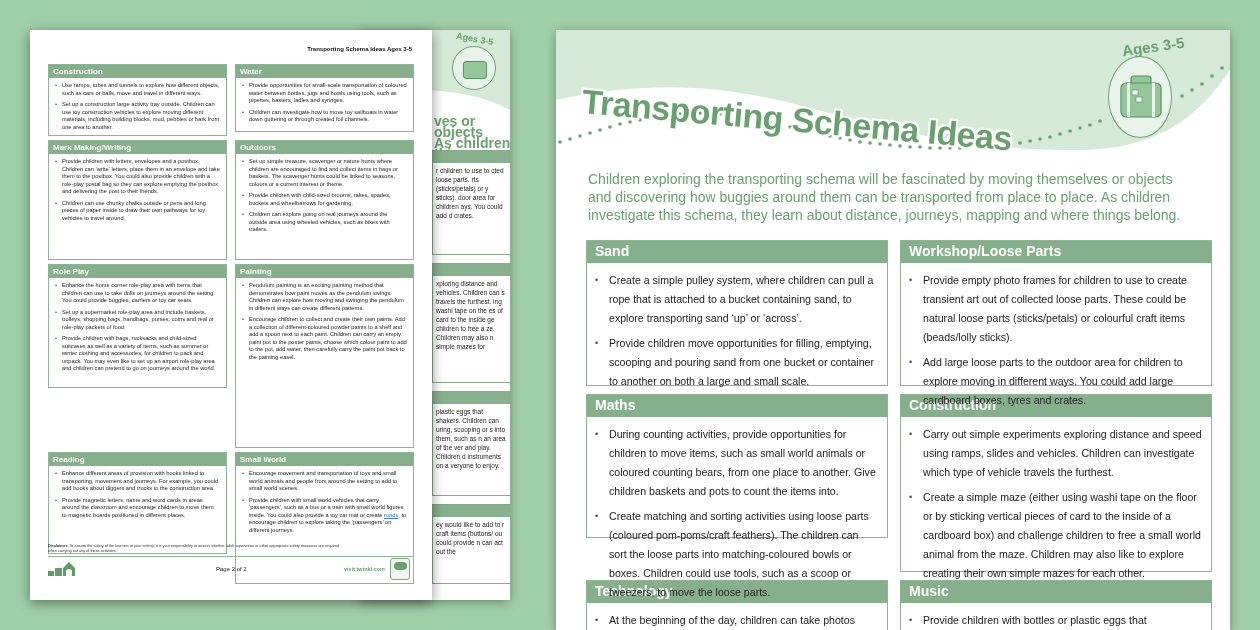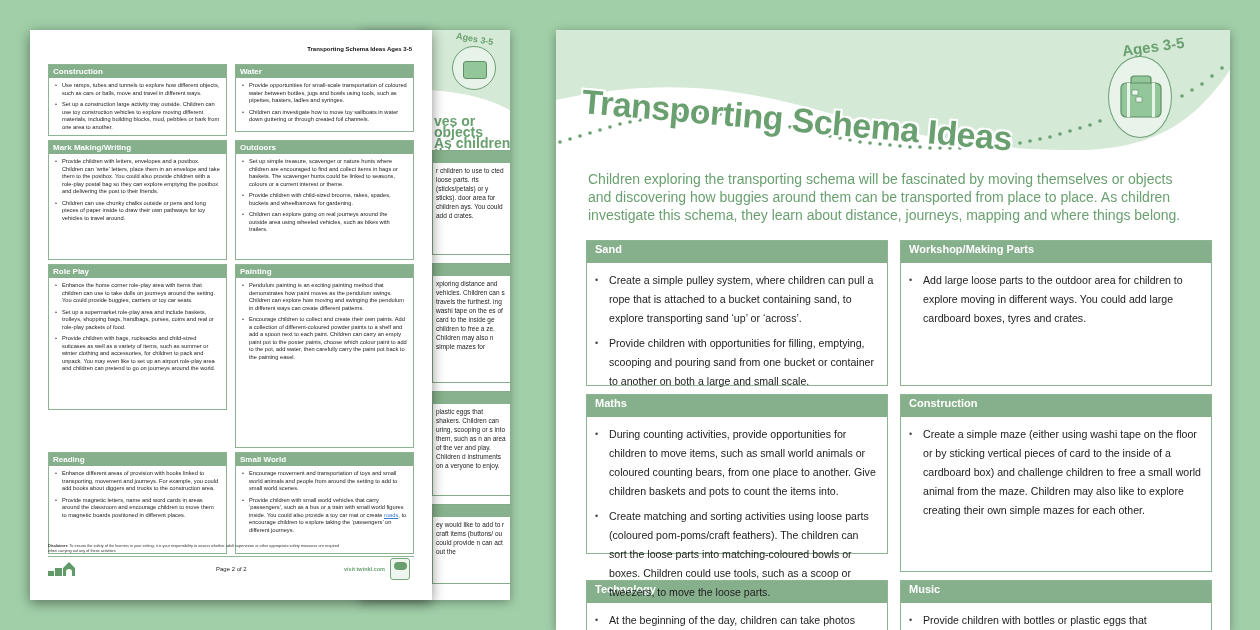--- a/index.html
+++ b/index.html
@@ -64,21 +64,21 @@
   }
   .rp-intro {
     position: absolute; left: 32px; top: 140px; width: 610px; font-size: 14px; line-height: 18px;
     color: #6aa070;
   }
   .rp-grid { position: absolute; left: 30px; top: 210px; width: 644px; }
   .rp-row { display: flex; gap: 12px; margin-bottom: 8px; }
   .rp-box { border: 1.5px solid #8db592; background: #fff; }
   .rp-box.left { width: 302px; }
   .rp-box.right { width: 312px; }
-  .rp-box-head { background: #86b08c; color: #fff; font-size: 11px; font-weight: bold; padding: 2px 8px; height: 22px; }
+  .rp-box-head { background: #86b08c; color: #fff; font-size: 14px; font-weight: bold; padding: 2px 8px; height: 22px; }
   .rp-box ul { list-style: none; padding: 8px 8px 4px 8px; }
   .rp-box li { font-size: 10.6px; line-height: 19px; color: #222; padding-left: 14px; position: relative; margin-bottom: 6px; }
   .rp-box li::before { content: "•"; position: absolute; left: 0; top: 0; color: #444; font-size: 9px; }
 </style>
 </head>
 <body>
 
 <div class="back-page">
   <div class="bp-header"></div>
   <div class="bp-header-curve"></div>
@@ -140,21 +140,21 @@
         <div class="lp-box-head">Outdoors</div>
         <ul>
           <li>Set up simple treasure, scavenger or nature hunts where children are encouraged to find and collect items in bags or baskets. The scavenger hunts could be linked to seasons, colours or a current interest or theme.</li>
           <li>Provide children with child-sized brooms, rakes, spades, buckets and wheelbarrows for gardening.</li>
           <li>Children can explore going on real journeys around the outside area using wheeled vehicles, such as bikes with trailers.</li>
         </ul>
       </div>
     </div>
 
     <div class="lp-row">
-      <div class="lp-box" style="height:146px">
+      <div class="lp-box" style="height:124px">
         <div class="lp-box-head">Role Play</div>
         <ul>
           <li>Enhance the home corner role-play area with items that children can use to take dolls on journeys around the setting. You could provide buggies, carriers or toy car seats.</li>
           <li>Set up a supermarket role-play area and include baskets, trolleys, shopping bags, handbags, purses, coins and real or role-play packets of food.</li>
           <li>Provide children with bags, rucksacks and child-sized suitcases as well as a variety of items, such as summer or winter clothing and accessories, for children to pack and unpack. You may even like to set up an airport role-play area and children can pretend to go on journeys around the world.</li>
         </ul>
       </div>
       <div class="lp-box" style="height:184px">
         <div class="lp-box-head">Painting</div>
         <ul>
@@ -165,21 +165,21 @@
     </div>
 
     <div class="lp-row">
       <div class="lp-box" style="height:102px">
         <div class="lp-box-head">Reading</div>
         <ul>
           <li>Enhance different areas of provision with books linked to transporting, movement and journeys. For example, you could add books about diggers and trucks to the construction area.</li>
           <li>Provide magnetic letters, name and word cards in areas around the classroom and encourage children to move them to magnetic boards positioned in different places.</li>
         </ul>
       </div>
-      <div class="lp-box" style="height:102px">
+      <div class="lp-box" style="height:132px">
         <div class="lp-box-head">Small World</div>
         <ul>
           <li>Encourage movement and transportation of toys and small world animals and people from around the setting to add to small world scenes.</li>
           <li><span>Provide children with small world vehicles that carry ‘passengers’, such as a bus or a train with small world figures inside. You could also provide a toy car mat or create </span><span class="lnk">roads</span><span>, to encourage children to explore taking the ‘passengers’ on different journeys.</span></li>
         </ul>
       </div>
     </div>
   </div>
 
   <div class="lp-disclaimer"><b>Disclaimer:</b><span> To ensure the safety of the learners in your setting, it is your responsibility to assess whether adult supervision or other appropriate safety measures are required when carrying out any of these activities.</span></div>
@@ -276,42 +276,44 @@
   </div>
 
   <div class="rp-intro">Children exploring the transporting schema will be fascinated by moving themselves or objects and discovering how buggies around them can be transported from place to place. As children investigate this schema, they learn about distance, journeys, mapping and where things belong.</div>
 
   <div class="rp-grid">
     <div class="rp-row">
       <div class="rp-box left" style="height:146px">
         <div class="rp-box-head">Sand</div>
         <ul>
           <li>Create a simple pulley system, where children can pull a rope that is attached to a bucket containing sand, to explore transporting sand ‘up’ or ‘across’.</li>
-          <li>Provide children with opportunities for filling, emptying, scooping and pouring sand from one bucket or container to another on both a large and small scale.</li>
+          <li>Provide children move opportunities for filling, emptying, scooping and pouring sand from one bucket or container to another on both a large and small scale.</li>
         </ul>
       </div>
       <div class="rp-box right" style="height:146px">
-        <div class="rp-box-head">Workshop/Making Parts</div>
-        <ul>
+        <div class="rp-box-head">Workshop/Loose Parts</div>
+        <ul>
+          <li>Provide empty photo frames for children to use to create transient art out of collected loose parts. These could be natural loose parts (sticks/petals) or colourful craft items (beads/lolly sticks).</li>
           <li>Add large loose parts to the outdoor area for children to explore moving in different ways. You could add large cardboard boxes, tyres and crates.</li>
         </ul>
       </div>
     </div>
 
     <div class="rp-row">
-      <div class="rp-box left" style="height:160px">
+      <div class="rp-box left" style="height:144px">
         <div class="rp-box-head">Maths</div>
         <ul>
           <li>During counting activities, provide opportunities for children to move items, such as small world animals or coloured counting bears, from one place to another. Give children baskets and pots to count the items into.</li>
           <li>Create matching and sorting activities using loose parts (coloured pom-poms/craft feathers). The children can sort the loose parts into matching-coloured bowls or boxes. Children could use tools, such as a scoop or tweezers, to move the loose parts.</li>
         </ul>
       </div>
       <div class="rp-box right" style="height:178px">
         <div class="rp-box-head">Construction</div>
         <ul>
+          <li>Carry out simple experiments exploring distance and speed using ramps, slides and vehicles. Children can investigate which type of vehicle travels the furthest.</li>
           <li>Create a simple maze (either using washi tape on the floor or by sticking vertical pieces of card to the inside of a cardboard box) and challenge children to free a small world animal from the maze. Children may also like to explore creating their own simple mazes for each other.</li>
         </ul>
       </div>
     </div>
 
     <div class="rp-row">
       <div class="rp-box left" style="height:60px">
         <div class="rp-box-head">Technology</div>
         <ul>
           <li>At the beginning of the day, children can take photos</li>

